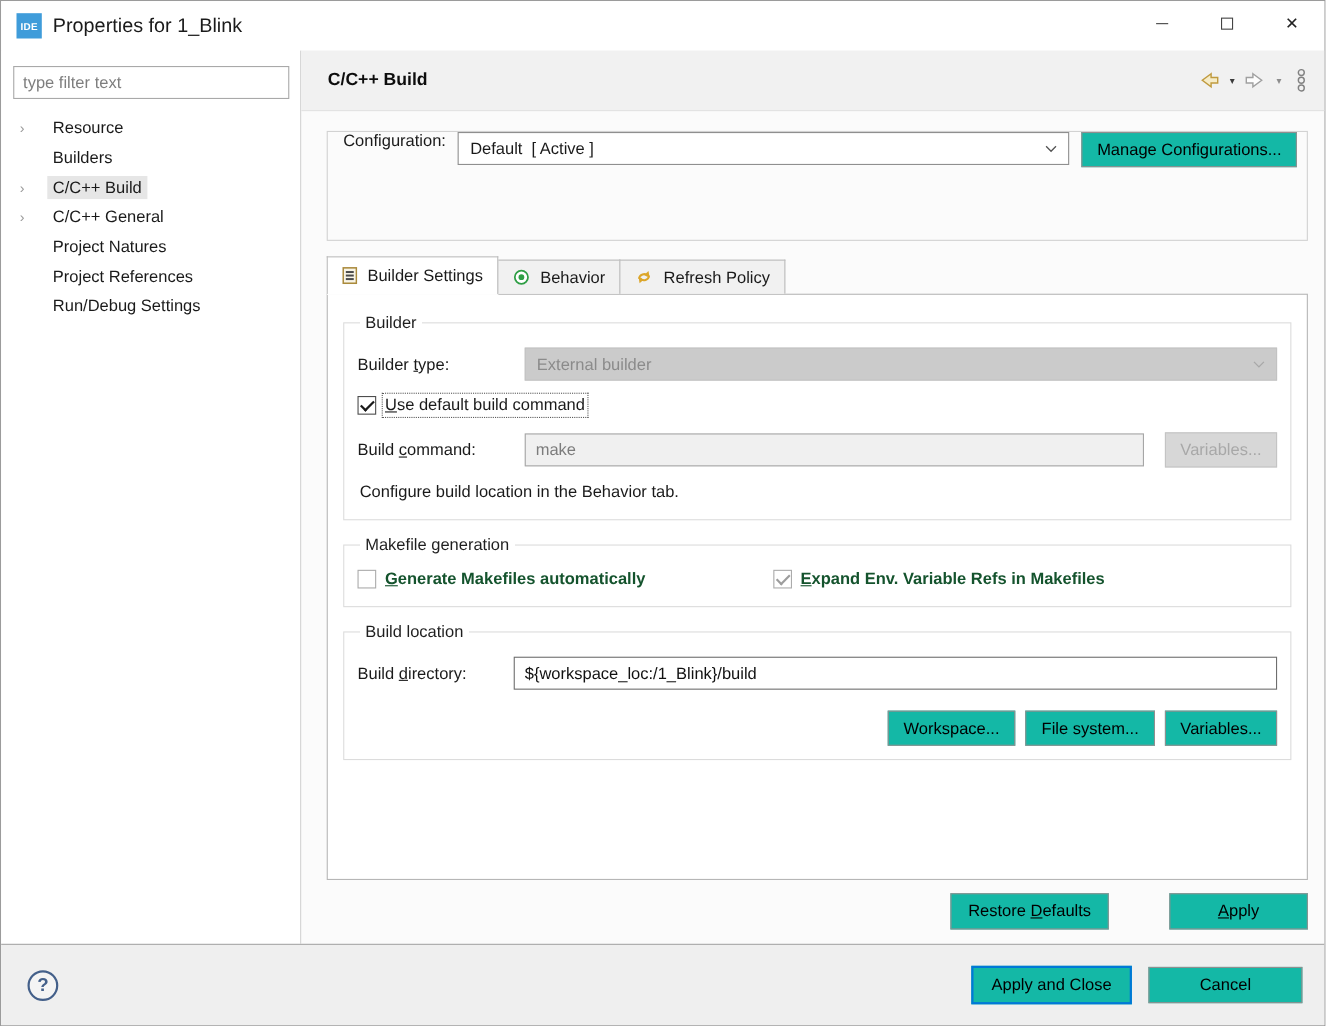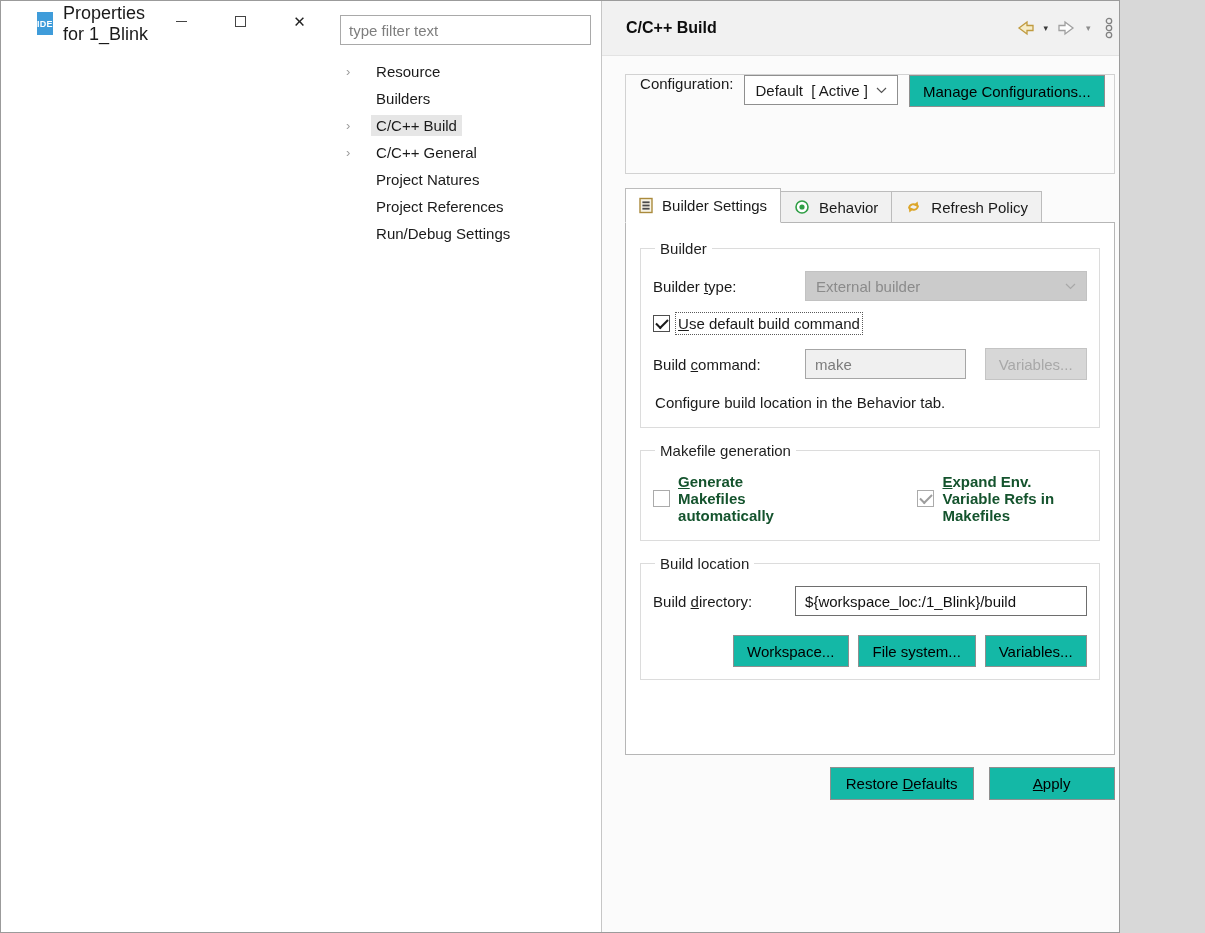--- a/index.html
+++ b/index.html
@@ -1,23 +1,23 @@
 <!DOCTYPE html>
 <html><head>
 <meta charset="utf-8">
 <style>
   * { margin:0; padding:0; box-sizing:border-box; }
   html,body { background:#d8d8d8; }
   .dialog {
-    width:1120px; height:933px; background:#fff;
+    width:1205px; height:933px; background:#fff;
     border:1px solid #9b9b9b;
     font-family:"Liberation Sans", sans-serif;
     font-size:15px; color:#1a1a1a;
-    display:flex; flex-direction:row;
-    position:relative; overflow:hidden;padding-left:22px;
+    display:flex; flex-direction:column;
+    position:relative; overflow:hidden;
   }
   
   .titlebar { height:45px; flex:0 0 45px; display:flex; align-items:center; padding-left:14px; background:#fff; }
   .app-icon { width:23px; height:23px; background:#3f9cda; color:#fff; font-size:9px; font-weight:bold;
     display:flex; align-items:center; justify-content:center; letter-spacing:.3px; }
   .win-title { margin-left:10px; font-size:18px; }
   .win-controls { margin-left:auto; display:flex; height:100%; align-self:flex-start; }
   .win-btn { width:59px; height:40px; display:flex; align-items:center; justify-content:center; color:#333; }
   .min-glyph { width:11px; height:1px; background:#444; display:block; }
   .max-glyph { width:11px; height:11px; border:1px solid #444; display:block; }
@@ -263,21 +263,21 @@
               <button class="btn" style="min-width:116px;">Workspace...</button>
               <button class="btn" style="min-width:118px;">File system...</button>
               <button class="btn" style="min-width:100px;">Variables...</button>
             </div>
           </fieldset>
 
         </div>
 
         <div class="panel-actions">
           <button class="btn wide">Restore <u>D</u>efaults</button>
-          <button class="btn wide" style="min-width:126px;"><u>A</u>pply</button>
+          <button class="btn wide" style="min-width:126px;margin-left:40px;"><u>A</u>pply</button>
         </div>
       </div>
     </div>
   </div>
 
   <div class="bottom-bar">
     <div class="help-btn">?</div>
     <div class="bottom-buttons">
       <button class="btn primary">Apply and Close</button>
       <button class="btn cancel">Cancel</button>

